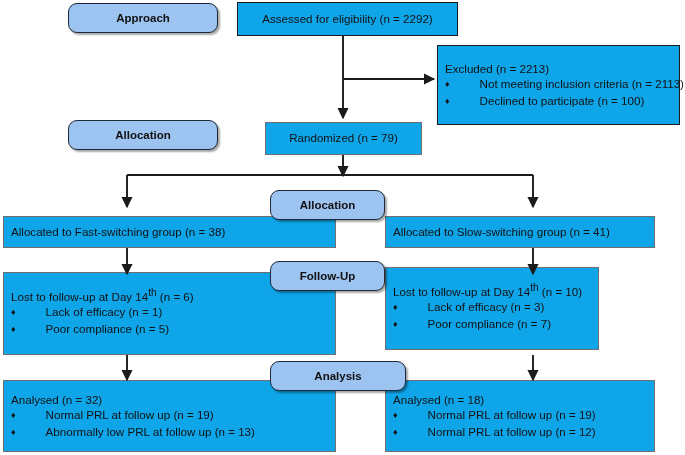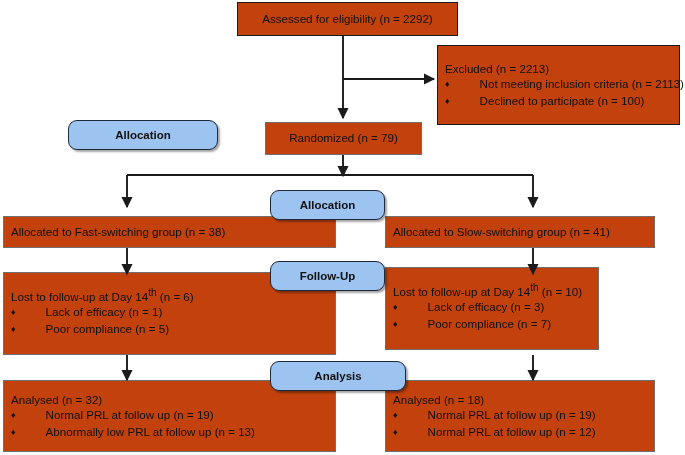--- a/index.html
+++ b/index.html
@@ -1,20 +1,20 @@
 <!DOCTYPE html>
 <html><head>
 <meta charset="utf-8">
 <style>
   html,body{margin:0;padding:0;background:#ffffff;}
   body{width:685px;height:455px;position:relative;overflow:hidden;
        font-family:"Liberation Sans",sans-serif;color:#111;}
   #canvas{position:absolute;inset:0;width:685px;height:455px;}
 
-  .box{position:absolute;box-sizing:border-box;background:#c2410c;
+  .box{position:absolute;box-sizing:border-box;background:#0ea5e9;
        border:1.6px solid #6f6f6f;display:flex;flex-direction:column;
        justify-content:center;}
   .box.dark{border-color:#1b1b1b;}
   .box .line{font-size:11.6px;line-height:14.5px;padding:0 7px;white-space:nowrap;}
   .box .hdr{font-size:11.6px;line-height:15px;padding:0 7px;}
 
   .bul{display:flex;align-items:baseline;padding:0 7px;font-size:11.6px;line-height:15px;}
   .bul .dia{flex:0 0 auto;margin-right:7px;font-size:9px;line-height:15px;transform:translateY(-1px);}
   .bul .txt{white-space:nowrap;padding-left:23px;}
   .indent{padding-left:7px;}
@@ -52,20 +52,23 @@
       <path d="M533,175 L533,207" marker-end="url(#ah)"></path>
 
       <path d="M127,248 L127,274" marker-end="url(#ah)"></path>
       <path d="M533,248 L533,274" marker-end="url(#ah)"></path>
 
       <path d="M127,355 L127,380" marker-end="url(#ah)"></path>
       <path d="M533,355 L533,380" marker-end="url(#ah)"></path>
     </g>
   </svg>
 
+  <div class="pill" style="left:68px;top:3px;width:150px;height:30px;">
+    <span>Approach</span>
+  </div>
 
   <div class="pill" style="left:68px;top:120px;width:150px;height:30px;">
     <span>Allocation</span>
   </div>
 
   <div class="pill" style="left:270px;top:190px;width:115px;height:30px;">
     <span>Allocation</span>
   </div>
 
   <div class="pill" style="left:270px;top:261px;width:115px;height:30px;">

